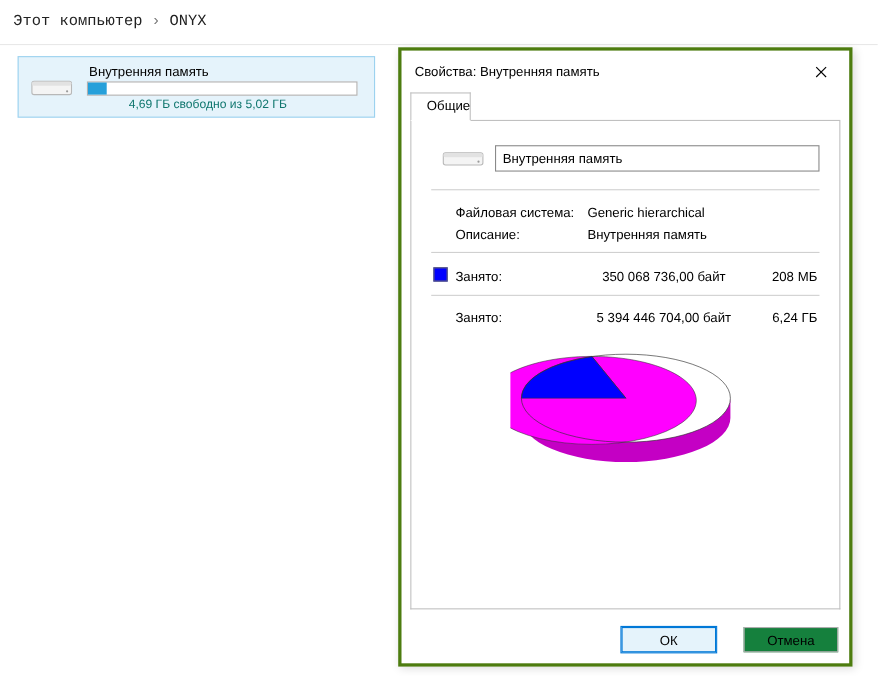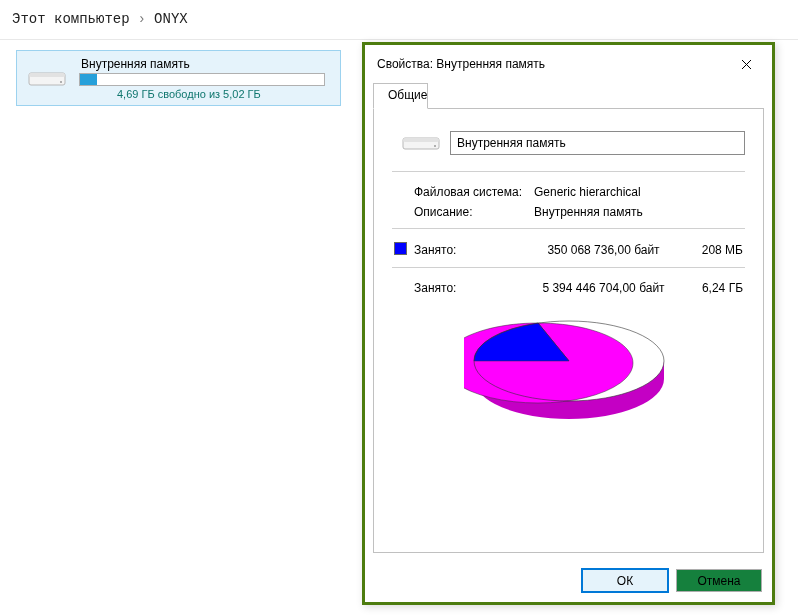--- a/index.html
+++ b/index.html
@@ -144,21 +144,21 @@
 
   .pie-wrap {
     display:flex; justify-content:center;
     margin-top: 8px;
   }
   .pie3d { width:210px; height:120px; }
 
   .dlg-buttons {
     display:flex; justify-content:flex-end;
     padding: 8px 10px 10px 10px;
-    gap: 8px;
+    gap: 25px;
   }
   .btn {
     min-width: 86px;
     height: 23px;
     border:1px solid #adadad;
     background:#15803d;
     font: inherit;
     font-size:12px;
     cursor:default;
   }

